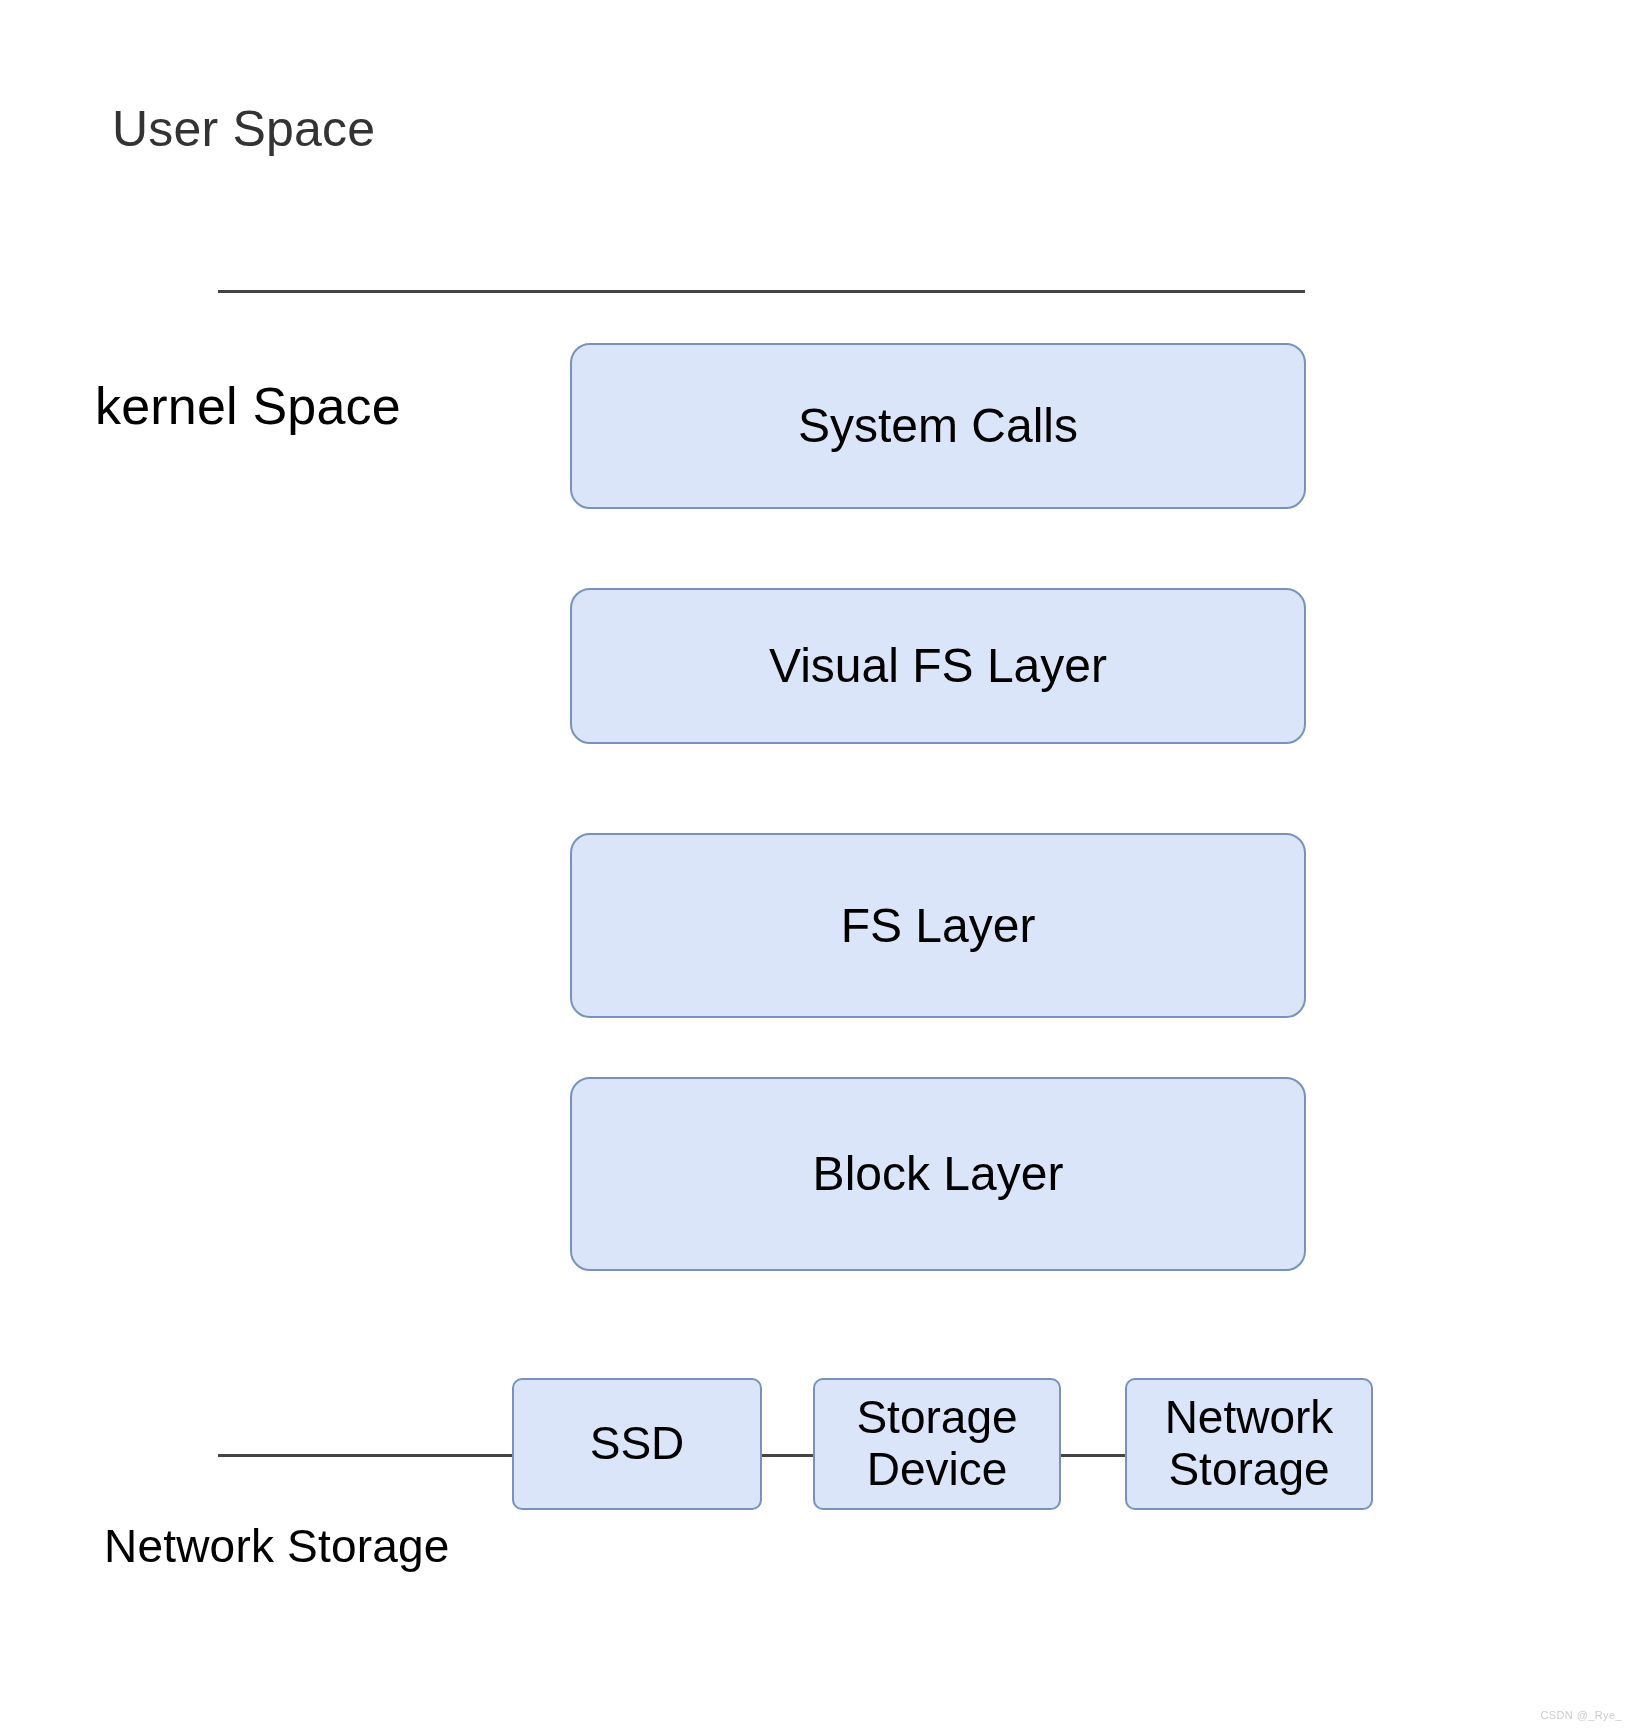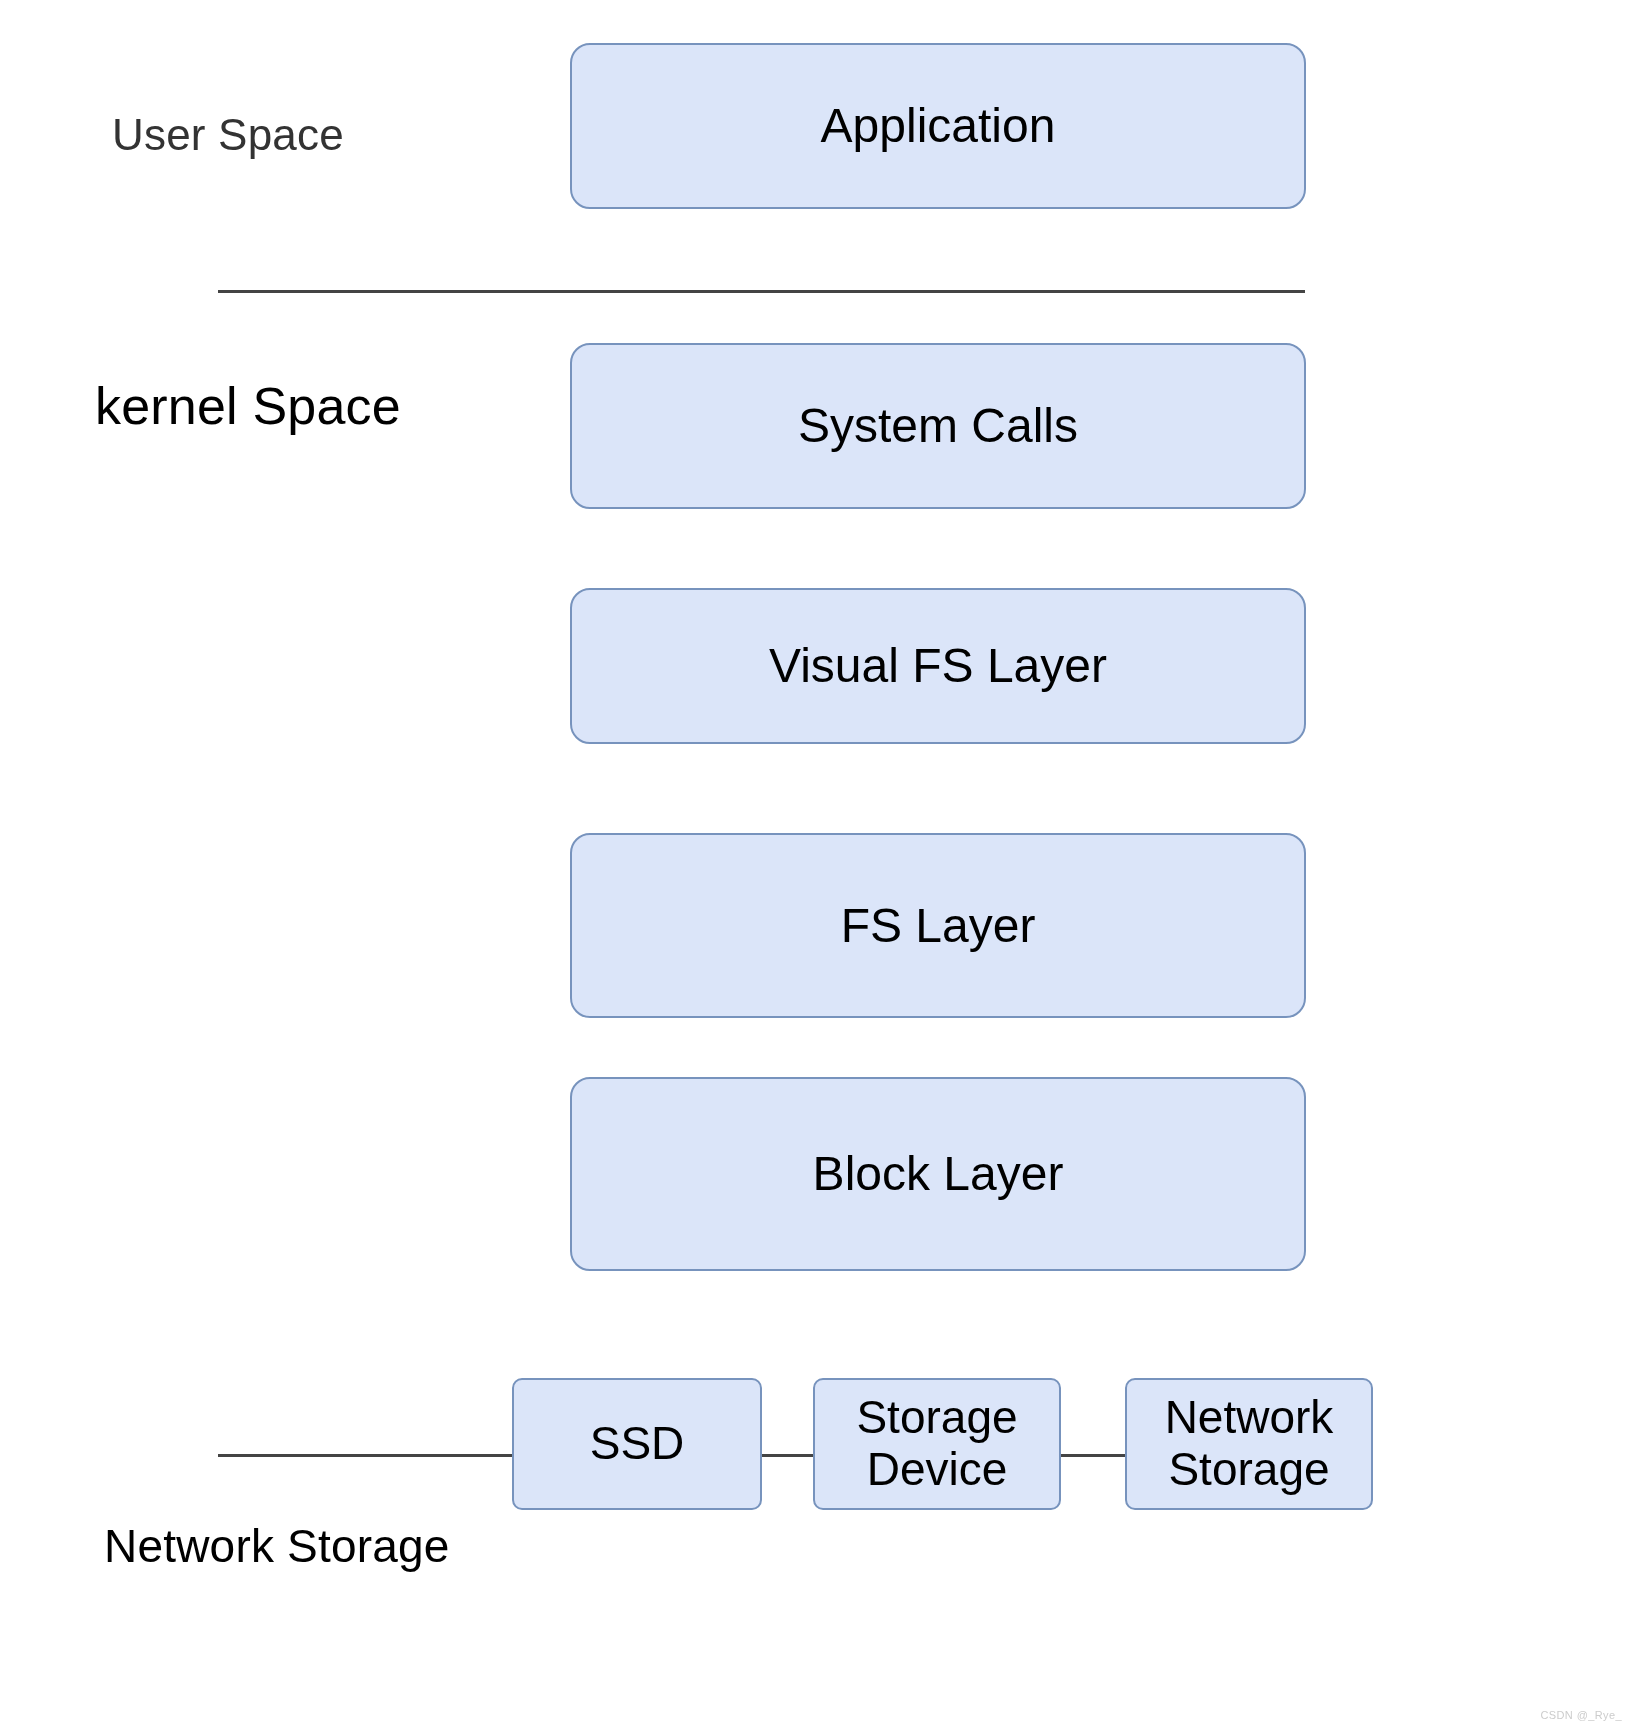--- a/index.html
+++ b/index.html
@@ -20,22 +20,22 @@
   }
 
   
   .zone-label {
     position: absolute;
     white-space: nowrap;
     line-height: 1;
   }
   .zone-label.user {
     left: 112px;
-    top: 113px;
-    font-size: 44px;
+    top: 104px;
+    font-size: 50px;
     color: #333333;
     letter-spacing: 0.2px;
   }
   .zone-label.kernel {
     left: 95px;
     top: 380px;
     font-size: 52px;
     color: #000000;
     letter-spacing: 0.2px;
   }
@@ -124,23 +124,20 @@
 
   <div class="zone-label user">User Space</div>
 
   <div class="zone-label kernel">kernel Space</div>
 
   <div class="zone-label netstore">Network Storage</div>
 
   <div class="divider top"></div>
   <div class="divider bottom"></div>
 
-  <div class="layer-box b1">
-    <span class="box-text">Application</span>
-  </div>
 
   <div class="layer-box b2">
     <span class="box-text">System Calls</span>
   </div>
 
   <div class="layer-box b3">
     <span class="box-text">Visual FS Layer</span>
   </div>
 
   <div class="layer-box b4">

